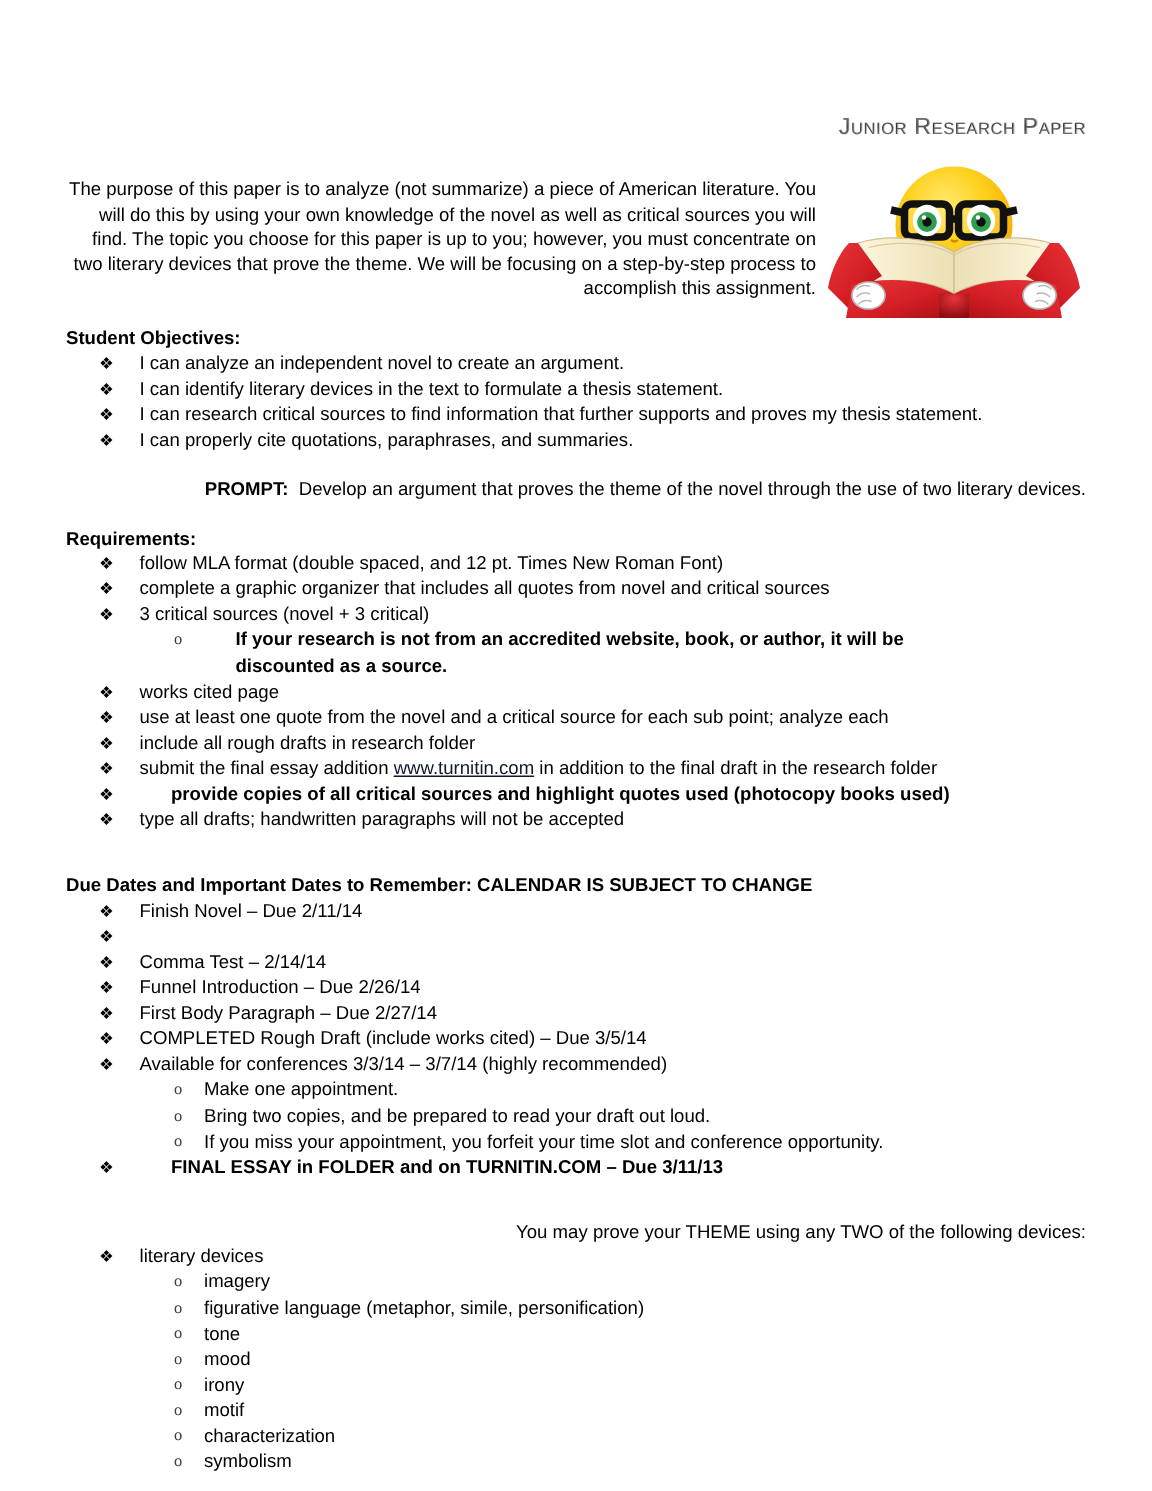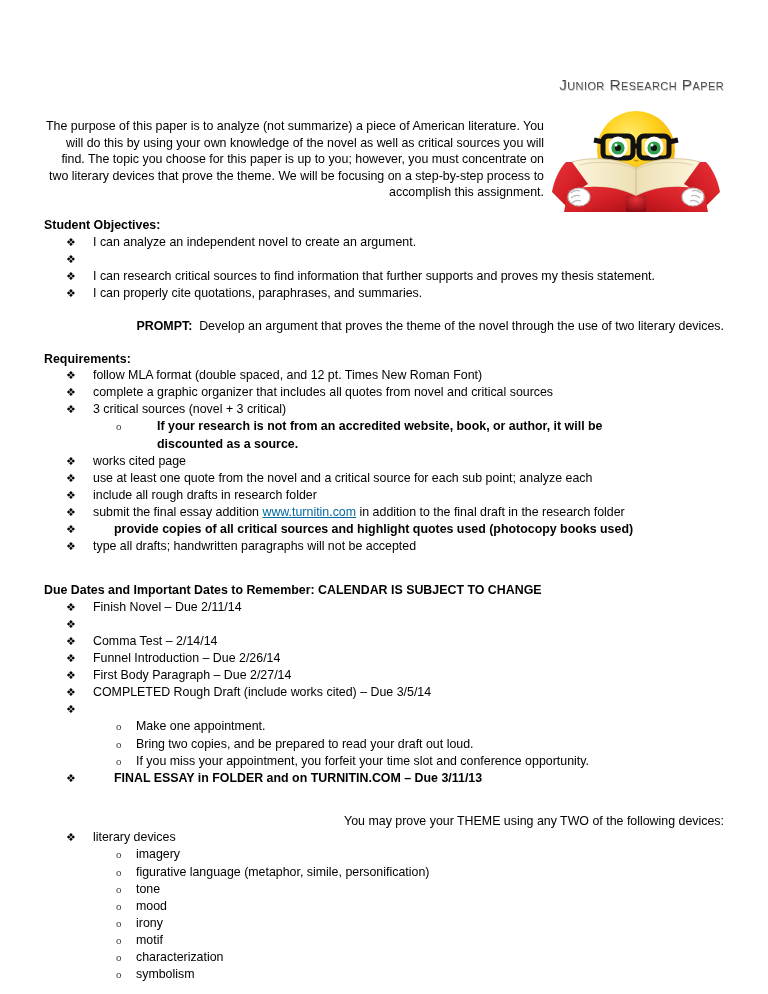--- a/index.html
+++ b/index.html
@@ -134,21 +134,21 @@
     top: 0;
     font-size: 11px;
     line-height: 17.1px;
     font-family: "Liberation Serif", serif;
     color: #3a3a3a;
   }
 
   .b { font-weight: bold; margin-left: 21px; }
 
   a.link {
-    color: #0369a1;
+    color: #0f172a;
     text-decoration: underline;
   }
 </style>
 </head>
 <body>
 
 <div class="page">
 
   <svg class="clipart" viewBox="0 0 180 112" xmlns="http://www.w3.org/2000/svg">
     <defs>
@@ -235,21 +235,21 @@
     <div class="para-block">
       <p class="para" style="width:500px;">The purpose of this paper is to analyze (not summarize) a piece of American literature. You will do this by using your own knowledge of the novel as well as critical sources you will find. The topic you choose for this paper is up to you; however, you must concentrate on two literary devices that prove the theme.  We will be focusing on a step-by-step process to accomplish this assignment.</p>
     </div>
 
     <div class="spacer-lg"></div>
 
     <div>
       <p class="sec-head">Student Objectives:</p>
       <ul class="lv1">
         <li><span class="bullet">❖</span><span>I can analyze an independent novel to create an argument.</span></li>
-        <li><span class="bullet">❖</span></li>
+        <li><span class="bullet">❖</span><span>I can identify literary devices in the text to formulate a thesis statement.</span></li>
         <li><span class="bullet">❖</span><span>I can research critical sources to find information that further supports and proves my thesis statement.</span></li>
         <li><span class="bullet">❖</span><span>I can properly cite quotations, paraphrases, and summaries.</span></li>
       </ul>
     </div>
 
     <div class="spacer-lg"></div>
 
     <p class="para"><span class="b">PROMPT:</span>&nbsp; <span>Develop an argument that proves the theme of the novel through the use of two literary devices.</span></p>
 
     <div class="spacer-lg"></div>
@@ -282,21 +282,21 @@
 
     <div>
       <p class="sec-head">Due Dates and Important Dates to Remember:  CALENDAR IS SUBJECT TO CHANGE</p>
       <ul class="lv1">
         <li><span class="bullet">❖</span><span>Finish Novel – Due 2/11/14</span></li>
         <li><span class="bullet">❖</span></li>
         <li><span class="bullet">❖</span><span>Comma Test – 2/14/14</span></li>
         <li><span class="bullet">❖</span><span>Funnel Introduction – Due 2/26/14</span></li>
         <li><span class="bullet">❖</span><span>First Body Paragraph – Due 2/27/14</span></li>
         <li><span class="bullet">❖</span><span>COMPLETED Rough Draft (include works cited) – Due 3/5/14</span></li>
-        <li><span class="bullet">❖</span></li>
+        <li><span class="bullet">❖</span><span>Available for conferences 3/3/14 – 3/7/14 (highly recommended)</span></li>
       </ul>
       <ul class="lv2">
         <li><span class="bullet-o">o</span><span>Make one appointment.</span></li>
         <li><span class="bullet-o">o</span><span>Bring two copies, and be prepared to read your draft out loud.</span></li>
         <li><span class="bullet-o">o</span><span>If you miss your appointment, you forfeit your time slot and conference opportunity.</span></li>
       </ul>
       <ul class="lv1">
         <li><span class="bullet">❖</span><span class="b">FINAL ESSAY in FOLDER and on TURNITIN.COM – Due 3/11/13</span></li>
       </ul>
     </div>

